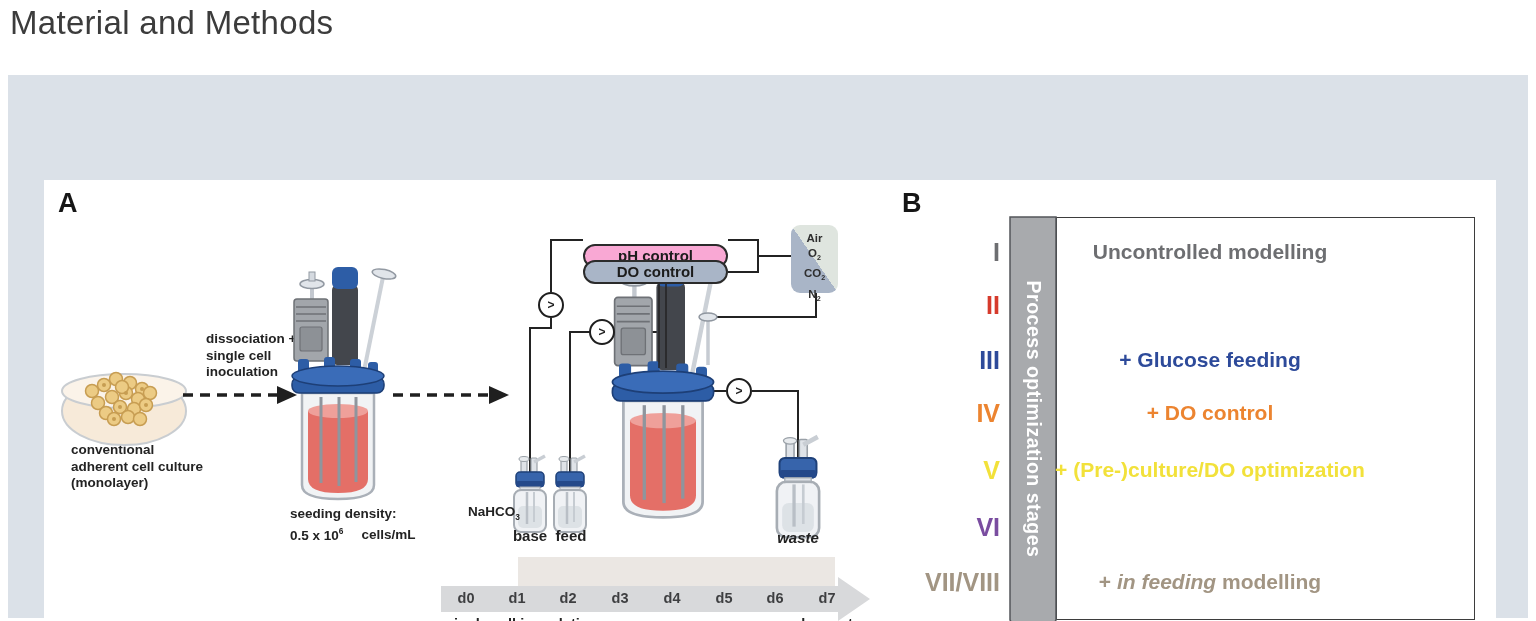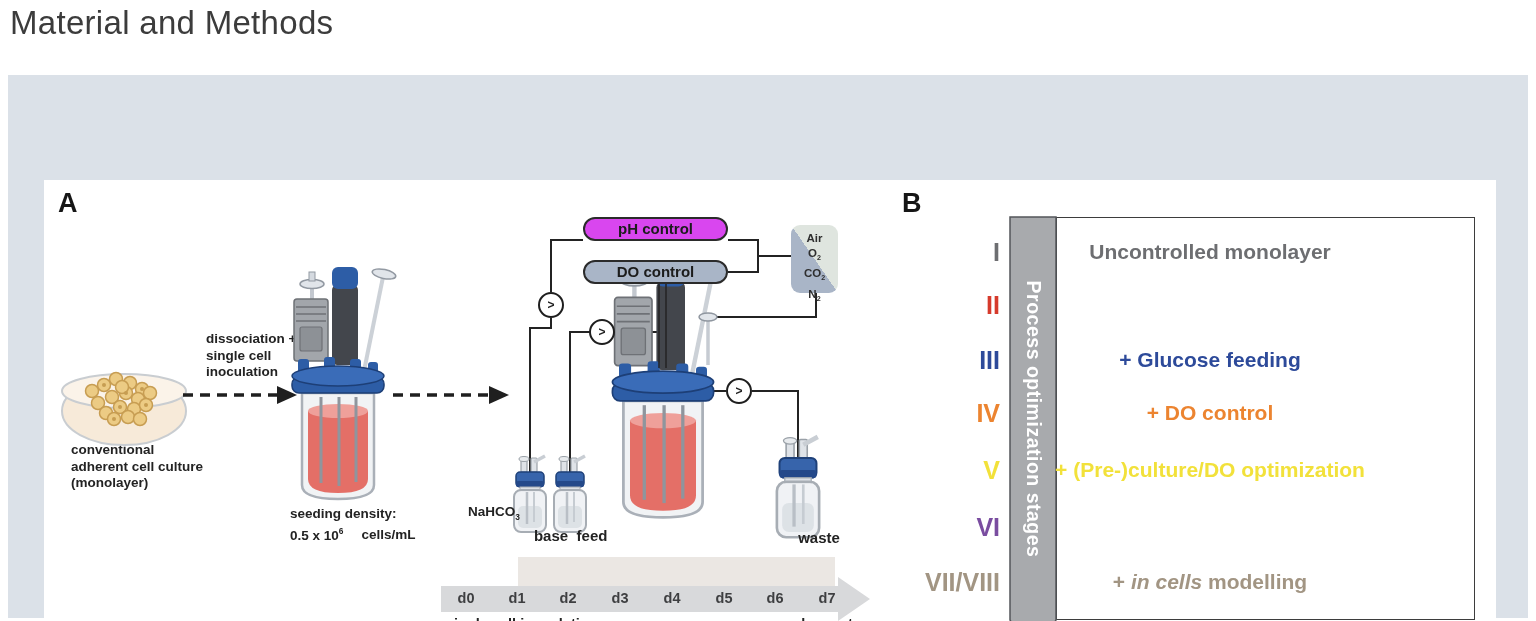--- a/index.html
+++ b/index.html
@@ -12,21 +12,21 @@
   .panel-label{font-size:27px;font-weight:700;color:#161616;}
   .cap{font-size:13.5px;font-weight:700;color:#232323;line-height:16.5px;}
   sub{font-size:.62em;} sup{font-size:.62em;}
   .pill{width:145px;height:24px;border:2px solid #2b2b2b;border-radius:14px;box-sizing:border-box;
     text-align:center;line-height:19px;font-size:15px;font-weight:700;color:#1c1c1c;z-index:3;}
   .gasbox{left:747px;top:45px;width:47px;height:68px;border-radius:9px;z-index:3;
     background:linear-gradient(to bottom left,#dfe5df 50%,#a9b5c7 50%);
     text-align:center;font-size:11.5px;font-weight:700;color:#2e2e2e;line-height:15px;padding-top:6px;box-sizing:border-box;}
   .pump{width:26px;height:26px;border-radius:50%;background:#fff;border:2.5px solid #1e1e1e;box-sizing:border-box;
     display:flex;align-items:center;justify-content:center;font-size:12px;font-weight:700;color:#1e1e1e;z-index:3;}
-  .bottle-label{font-size:15px;font-weight:700;color:#222;text-align:center;z-index:3;margin-left:21px;}
+  .bottle-label{font-size:15px;font-weight:700;color:#222;text-align:center;z-index:3;}
   .nahco3{left:392px;top:324px;width:84px;text-align:right;font-size:13.5px;font-weight:700;color:#232323;z-index:3;}
   .perfusion{left:474px;top:377px;width:317px;text-align:center;font-size:15px;font-weight:700;color:#3a3a3c;line-height:30px;z-index:3;}
   .day{top:410px;width:44px;text-align:center;font-size:14.5px;font-weight:700;color:#3e3f41;z-index:3;}
   .d0{left:400px}.d1{left:451px}.d2{left:502px}.d3{left:554px}.d4{left:606px}.d5{left:658px}.d6{left:709px}.d7{left:761px}
   .tl-cap{top:436px;font-size:14.5px;font-weight:700;color:#232323;z-index:3;}
   .panelb-box{left:1012px;top:37px;width:419px;height:403px;border:1.5px solid #3d3d3d;background:#fff;box-sizing:border-box;z-index:1;}
   .banner-text-wrap{left:966px;top:37px;width:46px;height:403px;z-index:3;}
   .banner-text{position:absolute;left:50%;top:50%;transform:translate(-50%,-50%) rotate(90deg);
     white-space:nowrap;color:#ffffff;font-size:19.5px;font-weight:700;letter-spacing:.5px;}
   .stage-num{left:846px;width:110px;text-align:right;font-size:25px;font-weight:700;height:32px;line-height:32px;z-index:3;}
@@ -172,21 +172,21 @@
         <div>dissociation +</div>
         <div>single cell</div>
         <div>inoculation</div>
       </div>
 
       <div class="abs cap" style="left:246px;top:326px;width:170px;">
         <div>seeding density:</div>
         <div><span>0.5 x 10</span><sup>6</sup><span style="margin-left:18px;">cells/mL</span></div>
       </div>
 
-      <div class="abs pill" style="left: 539px; top: 37px; background-color: #d946ef;">
+      <div class="abs pill" style="left: 539px; top: 64px; background-color: #f9a8d4;">
         <span>pH control</span>
       </div>
       <div class="abs pill" style="left: 539px; top: 80px; background-color: rgb(169, 181, 199);">
         <span>DO control</span>
       </div>
 
       <div class="abs gasbox">
         <div>Air</div>
         <div><span>O</span><sub>2</sub></div>
         <div><span>CO</span><sub>2</sub></div>
@@ -201,21 +201,21 @@
         </div>
       <div class="abs pump" style="left:682px;top:198px;">
           <span>&gt;</span>
         </div>
 
       <div class="abs nahco3">
         <span>NaHCO</span><sub>3</sub>
       </div>
       <div class="abs bottle-label" style="left:462px;top:347px;width:48px;">base</div>
       <div class="abs bottle-label" style="left:503px;top:347px;width:48px;">feed</div>
-      <div class="abs bottle-label" style="left:724px;top:349px;width:60px;">waste</div>
+      <div class="abs bottle-label" style="left:724px;top:349px;width:60px;font-style:italic;">waste</div>
 
       <div class="abs day d0">d0</div>
       <div class="abs day d1">d1</div>
       <div class="abs day d2">d2</div>
       <div class="abs day d3">d3</div>
       <div class="abs day d4">d4</div>
       <div class="abs day d5">d5</div>
       <div class="abs day d6">d6</div>
       <div class="abs day d7">d7</div>
       <div class="abs tl-cap" style="left:402px;">single cell inoculation</div>
@@ -230,23 +230,23 @@
       </div>
 
       <div class="abs stage-num n0" style="color: rgb(109, 110, 113);">I</div>
       <div class="abs stage-num n1" style="color: rgb(214, 58, 44);">II</div>
       <div class="abs stage-num n2" style="color: rgb(45, 74, 154);">III</div>
       <div class="abs stage-num n3" style="color: rgb(236, 132, 48);">IV</div>
       <div class="abs stage-num n4" style="color: rgb(242, 225, 58);">V</div>
       <div class="abs stage-num n5" style="color: rgb(122, 77, 160);">VI</div>
       <div class="abs stage-num n6" style="color: rgb(162, 149, 131);">VII/VIII</div>
 
-      <div class="abs stage-row r0" style="color: rgb(109, 110, 113);">Uncontrolled monolayer</div>
+      <div class="abs stage-row r0" style="color: rgb(109, 110, 113);">Uncontrolled modelling</div>
       <div class="abs stage-row r2" style="color: rgb(45, 74, 154);">+ Glucose feeding</div>
       <div class="abs stage-row r3" style="color: rgb(236, 132, 48);">+ DO control</div>
       <div class="abs stage-row r4" style="color: rgb(242, 225, 58);">+ (Pre-)culture/DO optimization</div>
       <div class="abs stage-row r6" style="color: rgb(162, 149, 131);">
-        <span>+ </span><span class="it">in cells</span><span> modelling</span>
+        <span>+ </span><span class="it">in feeding</span><span> modelling</span>
       </div>
 
     </div>
   </div>
 </div>
 
 </body></html>

